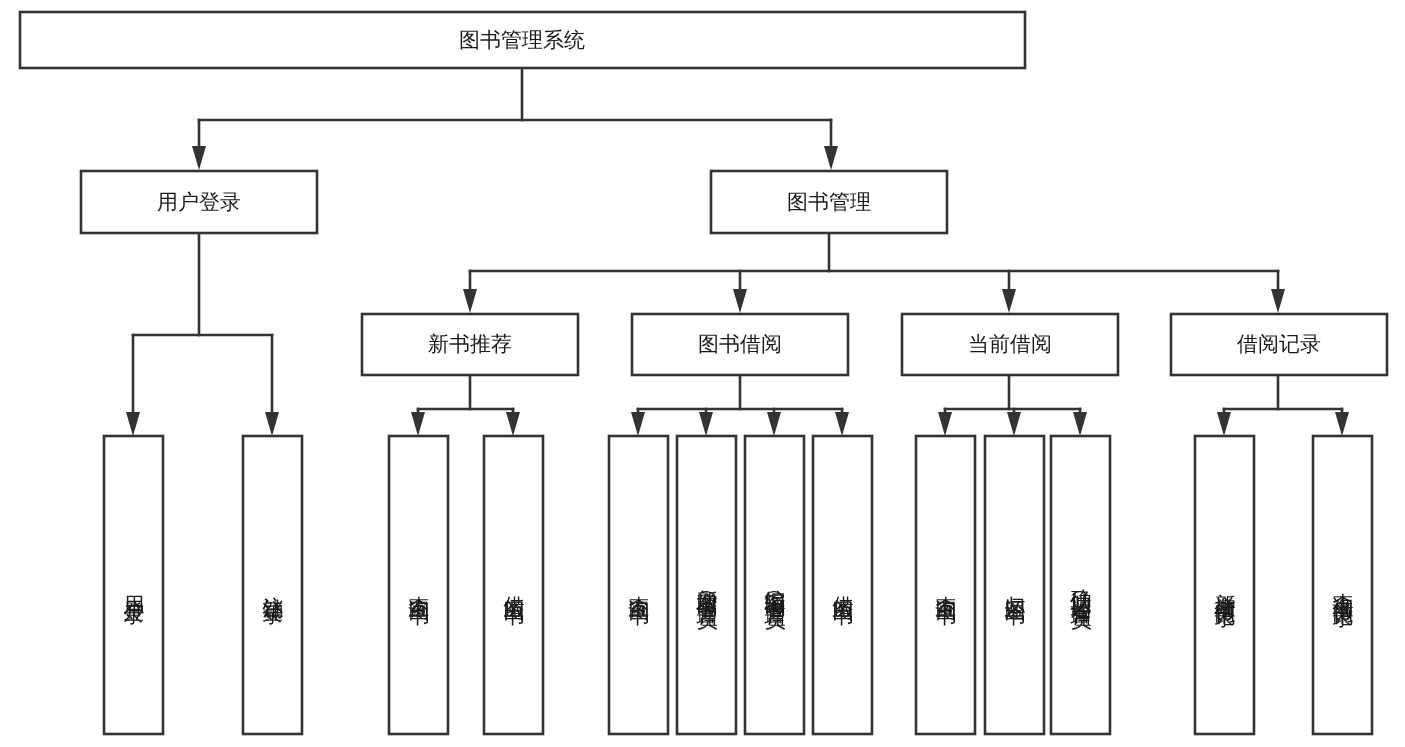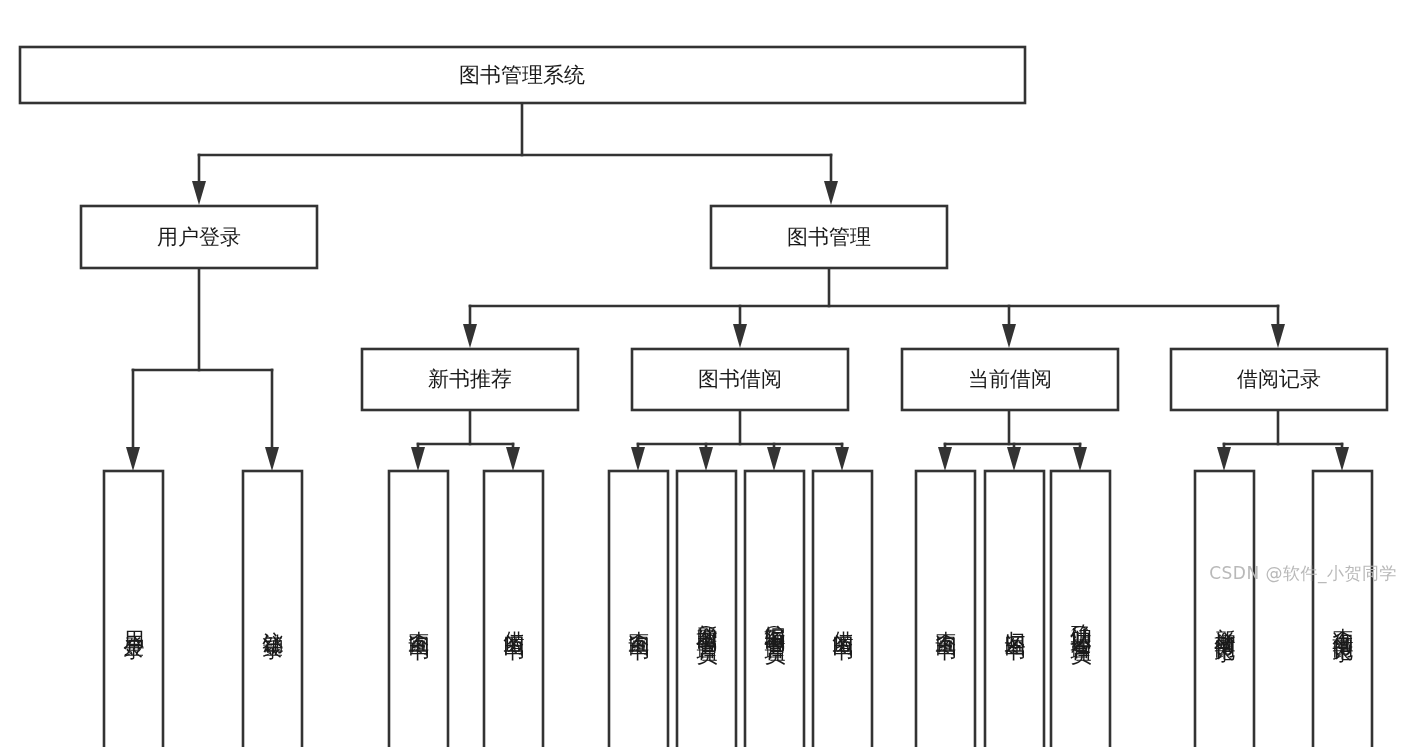--- a/index.html
+++ b/index.html
@@ -11,21 +11,20 @@
     width: 1405px;
     height: 747px;
     font-family: "DejaVu Sans", "Liberation Sans", sans-serif;
     overflow: hidden;
     position: relative;
   }
   #diagram-root {
     position: relative;
     width: 1405px;
     height: 556px;
-    margin-top: 35px;
   }
   svg.diagram-canvas {
     position: absolute;
     top: 0; left: 0;
     width: 1405px;
     height: 747px;
     display: block;
   }
   .node-box {
     fill: #ffffff;
@@ -238,14 +237,13 @@
   <div class="vlabel" style="left: 609px; top: 436px; width: 59px; height: 298px; display: flex; align-items: center; justify-content: center;">查询图书</div>
   <div class="vlabel" style="left: 677px; top: 436px; width: 59px; height: 298px; display: flex; align-items: center; justify-content: center;">新增图书（管理员）</div>
   <div class="vlabel" style="left: 745px; top: 436px; width: 59px; height: 298px; display: flex; align-items: center; justify-content: center;">编辑图书（管理员）</div>
   <div class="vlabel" style="left: 813px; top: 436px; width: 59px; height: 298px; display: flex; align-items: center; justify-content: center;">借阅图书</div>
   <div class="vlabel" style="left: 916px; top: 436px; width: 59px; height: 298px; display: flex; align-items: center; justify-content: center;">查询图书</div>
   <div class="vlabel" style="left: 985px; top: 436px; width: 59px; height: 298px; display: flex; align-items: center; justify-content: center;">归还图书</div>
   <div class="vlabel" style="left: 1051px; top: 436px; width: 59px; height: 298px; display: flex; align-items: center; justify-content: center;">确认归还（管理员）</div>
   <div class="vlabel" style="left: 1195px; top: 436px; width: 59px; height: 298px; display: flex; align-items: center; justify-content: center;">新增借阅记录</div>
   <div class="vlabel" style="left: 1313px; top: 436px; width: 59px; height: 298px; display: flex; align-items: center; justify-content: center;">查询借阅记录</div>
 
-  <div class="watermark">CSDN @软件_小贺同学</div>
 </div>
 
 </body></html>

